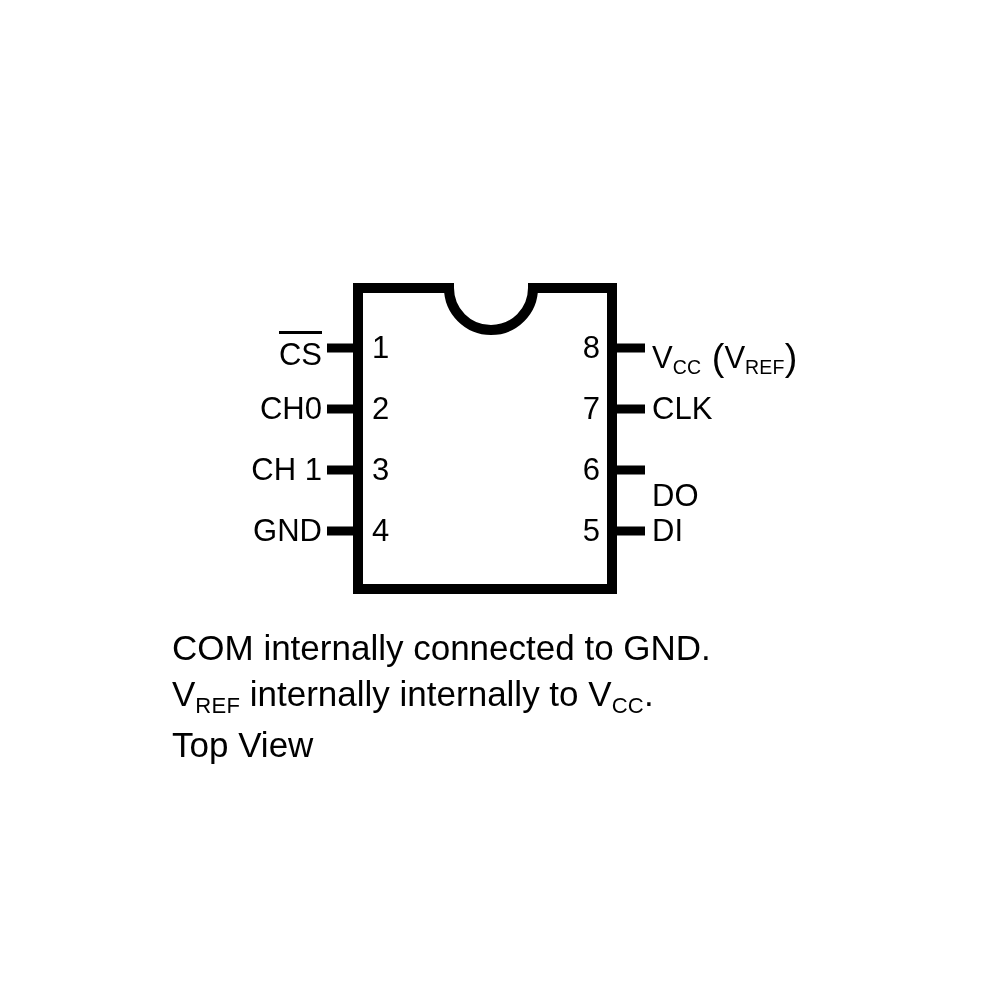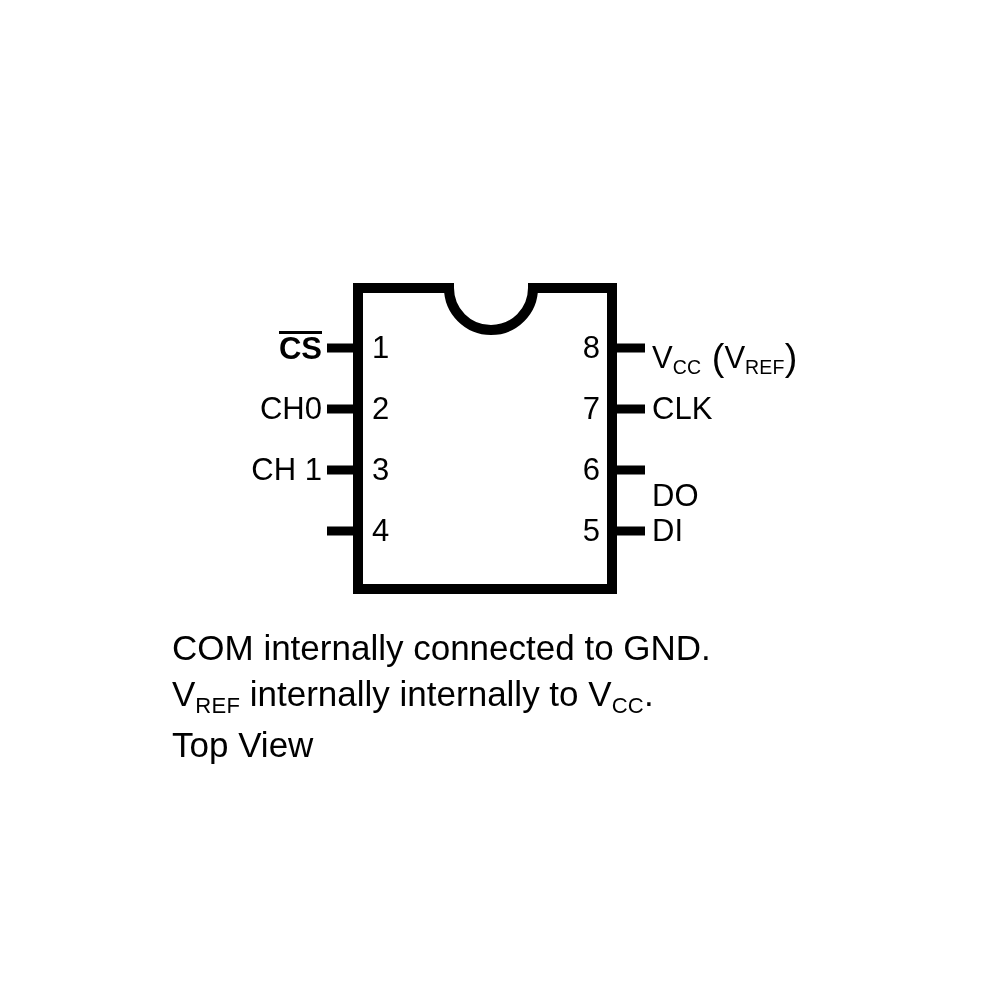--- a/index.html
+++ b/index.html
@@ -63,22 +63,21 @@
     text-align: right;
   }
   .pin-label.right {
     left: 652px;
     text-align: left;
   }
 
   .overline {
     position: relative;
     display: inline-block;
-    padding-top: 1px;
-    font-weight: bold;
+    padding-top: 7px;
   }
   .overline::before {
     content: "";
     position: absolute;
     left: 0;
     right: 0;
     top: -1px;
     height: 3px;
     background: #000;
   }
@@ -150,20 +149,21 @@
   <div class="pin-num right" style="top:332px;">8</div>
   <div class="pin-num right" style="top:393px;">7</div>
   <div class="pin-num right" style="top:454px;">6</div>
   <div class="pin-num right" style="top:515px;">5</div>
 
   <div class="pin-label left" style="top:332px;">
     <span class="overline">CS</span>
   </div>
   <div class="pin-label left" style="top:393px;">CH0</div>
   <div class="pin-label left" style="top:454px;">CH 1</div>
+  <div class="pin-label left" style="top:515px;">GND</div>
 
   <div class="pin-label right" style="top:330px;margin-top:7px;">
     <span>V</span><span class="sub">CC</span><span class="paren">&nbsp;(</span><span>V</span><span class="sub">REF</span><span class="paren">)</span>
   </div>
   <div class="pin-label right" style="top:393px;">CLK</div>
   <div class="pin-label right" style="top:480px;text-align:right;">DO</div>
   <div class="pin-label right" style="top:515px;">DI</div>
 
   <div id="caption">
     <div class="caption-line">COM internally connected to GND.</div>

